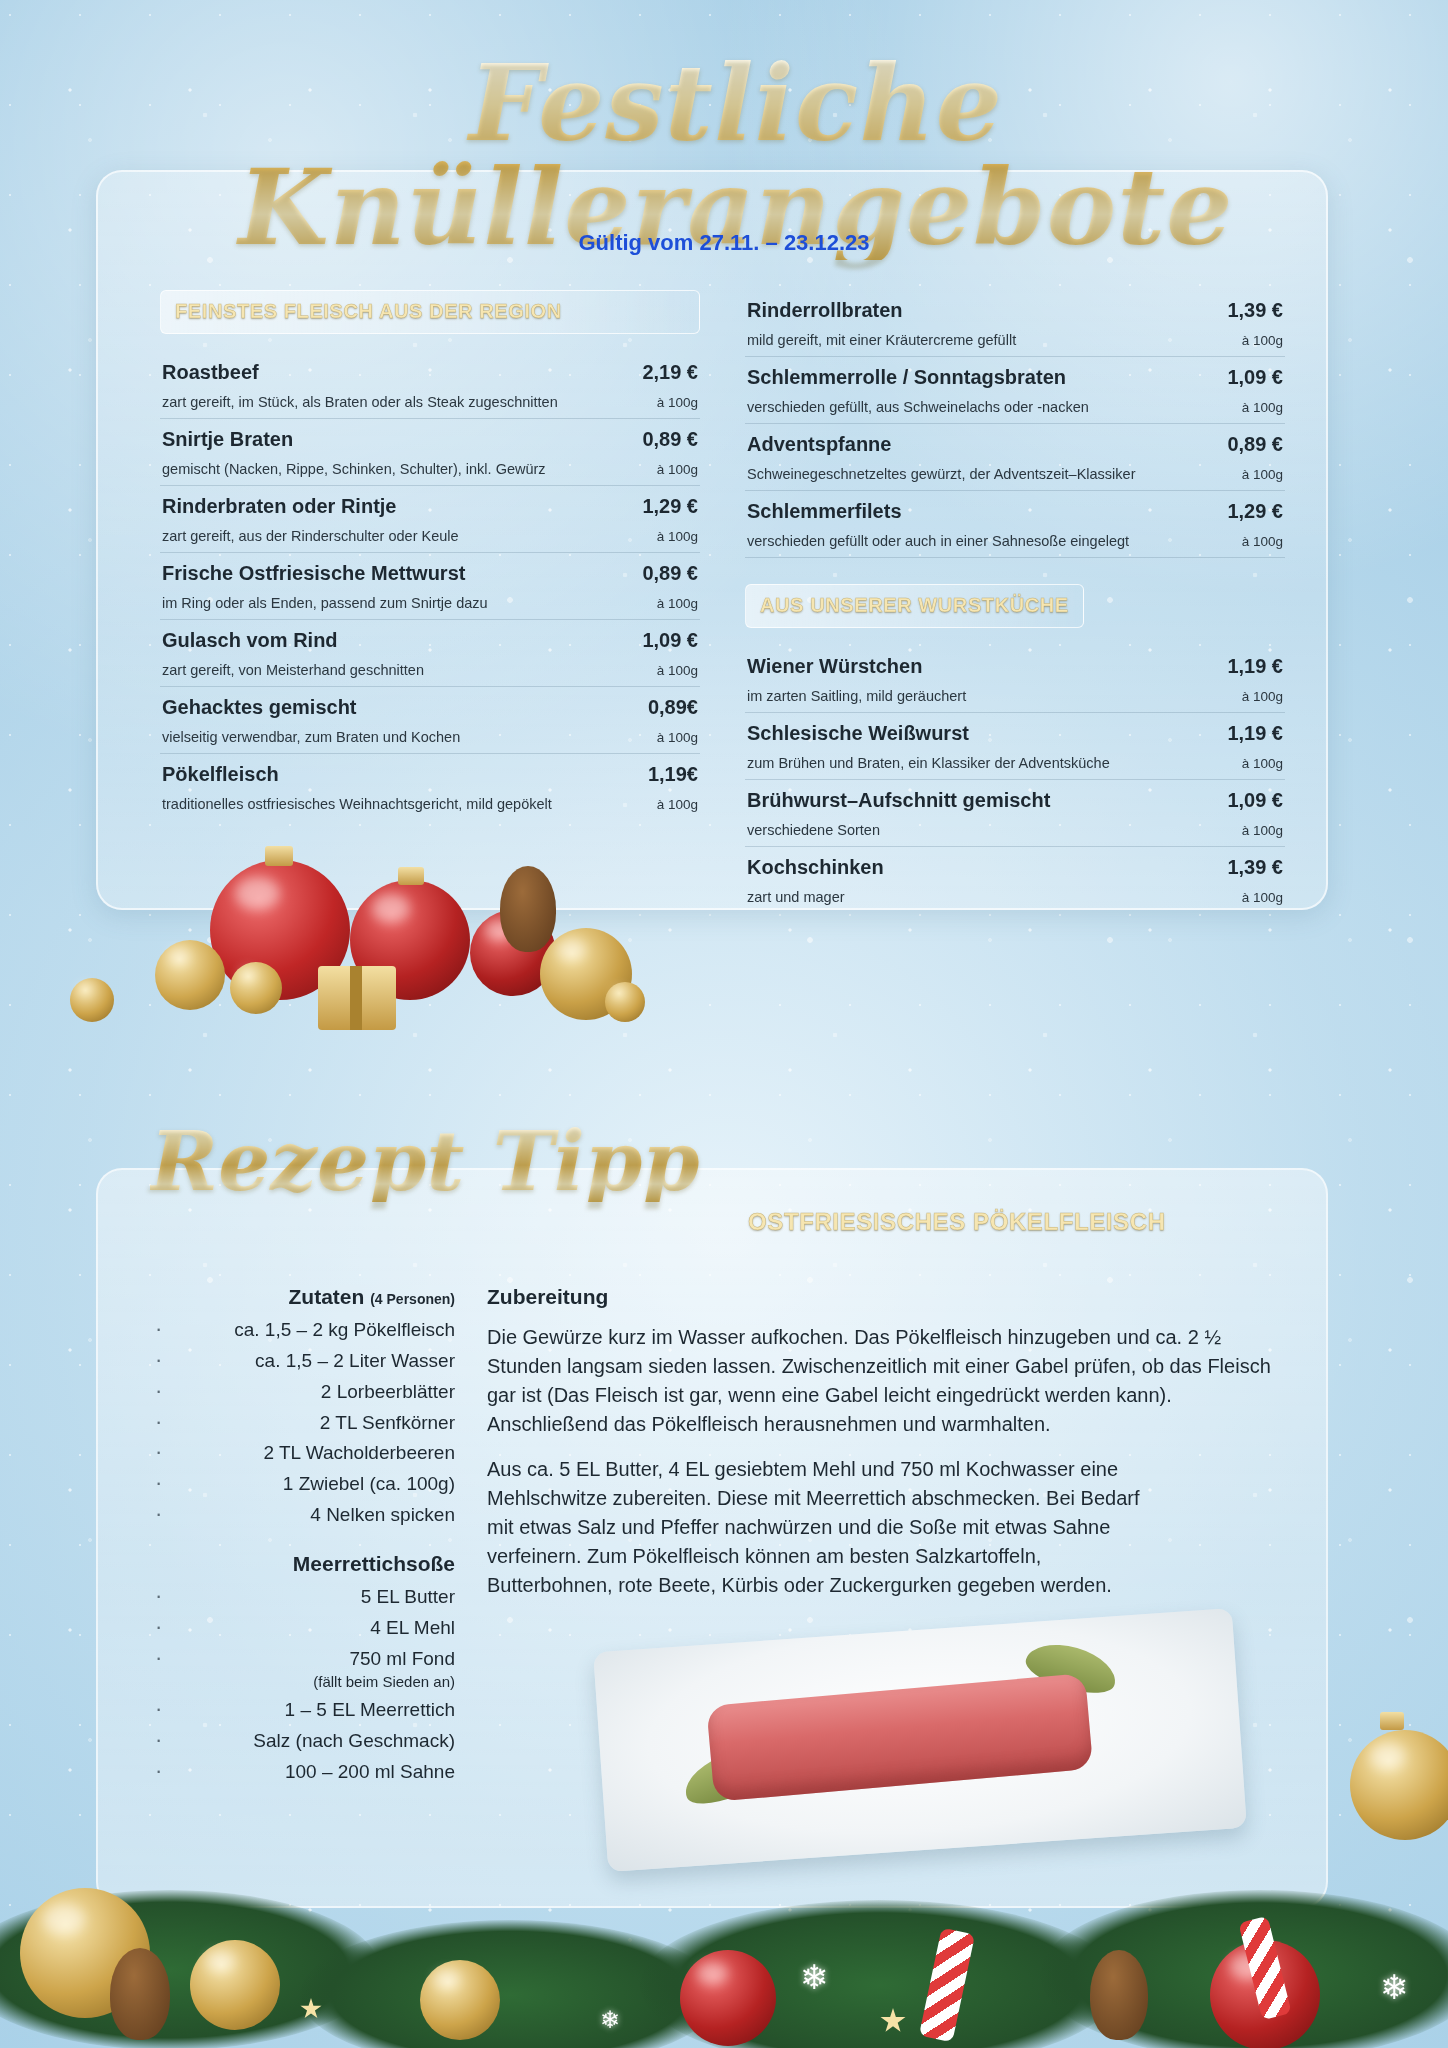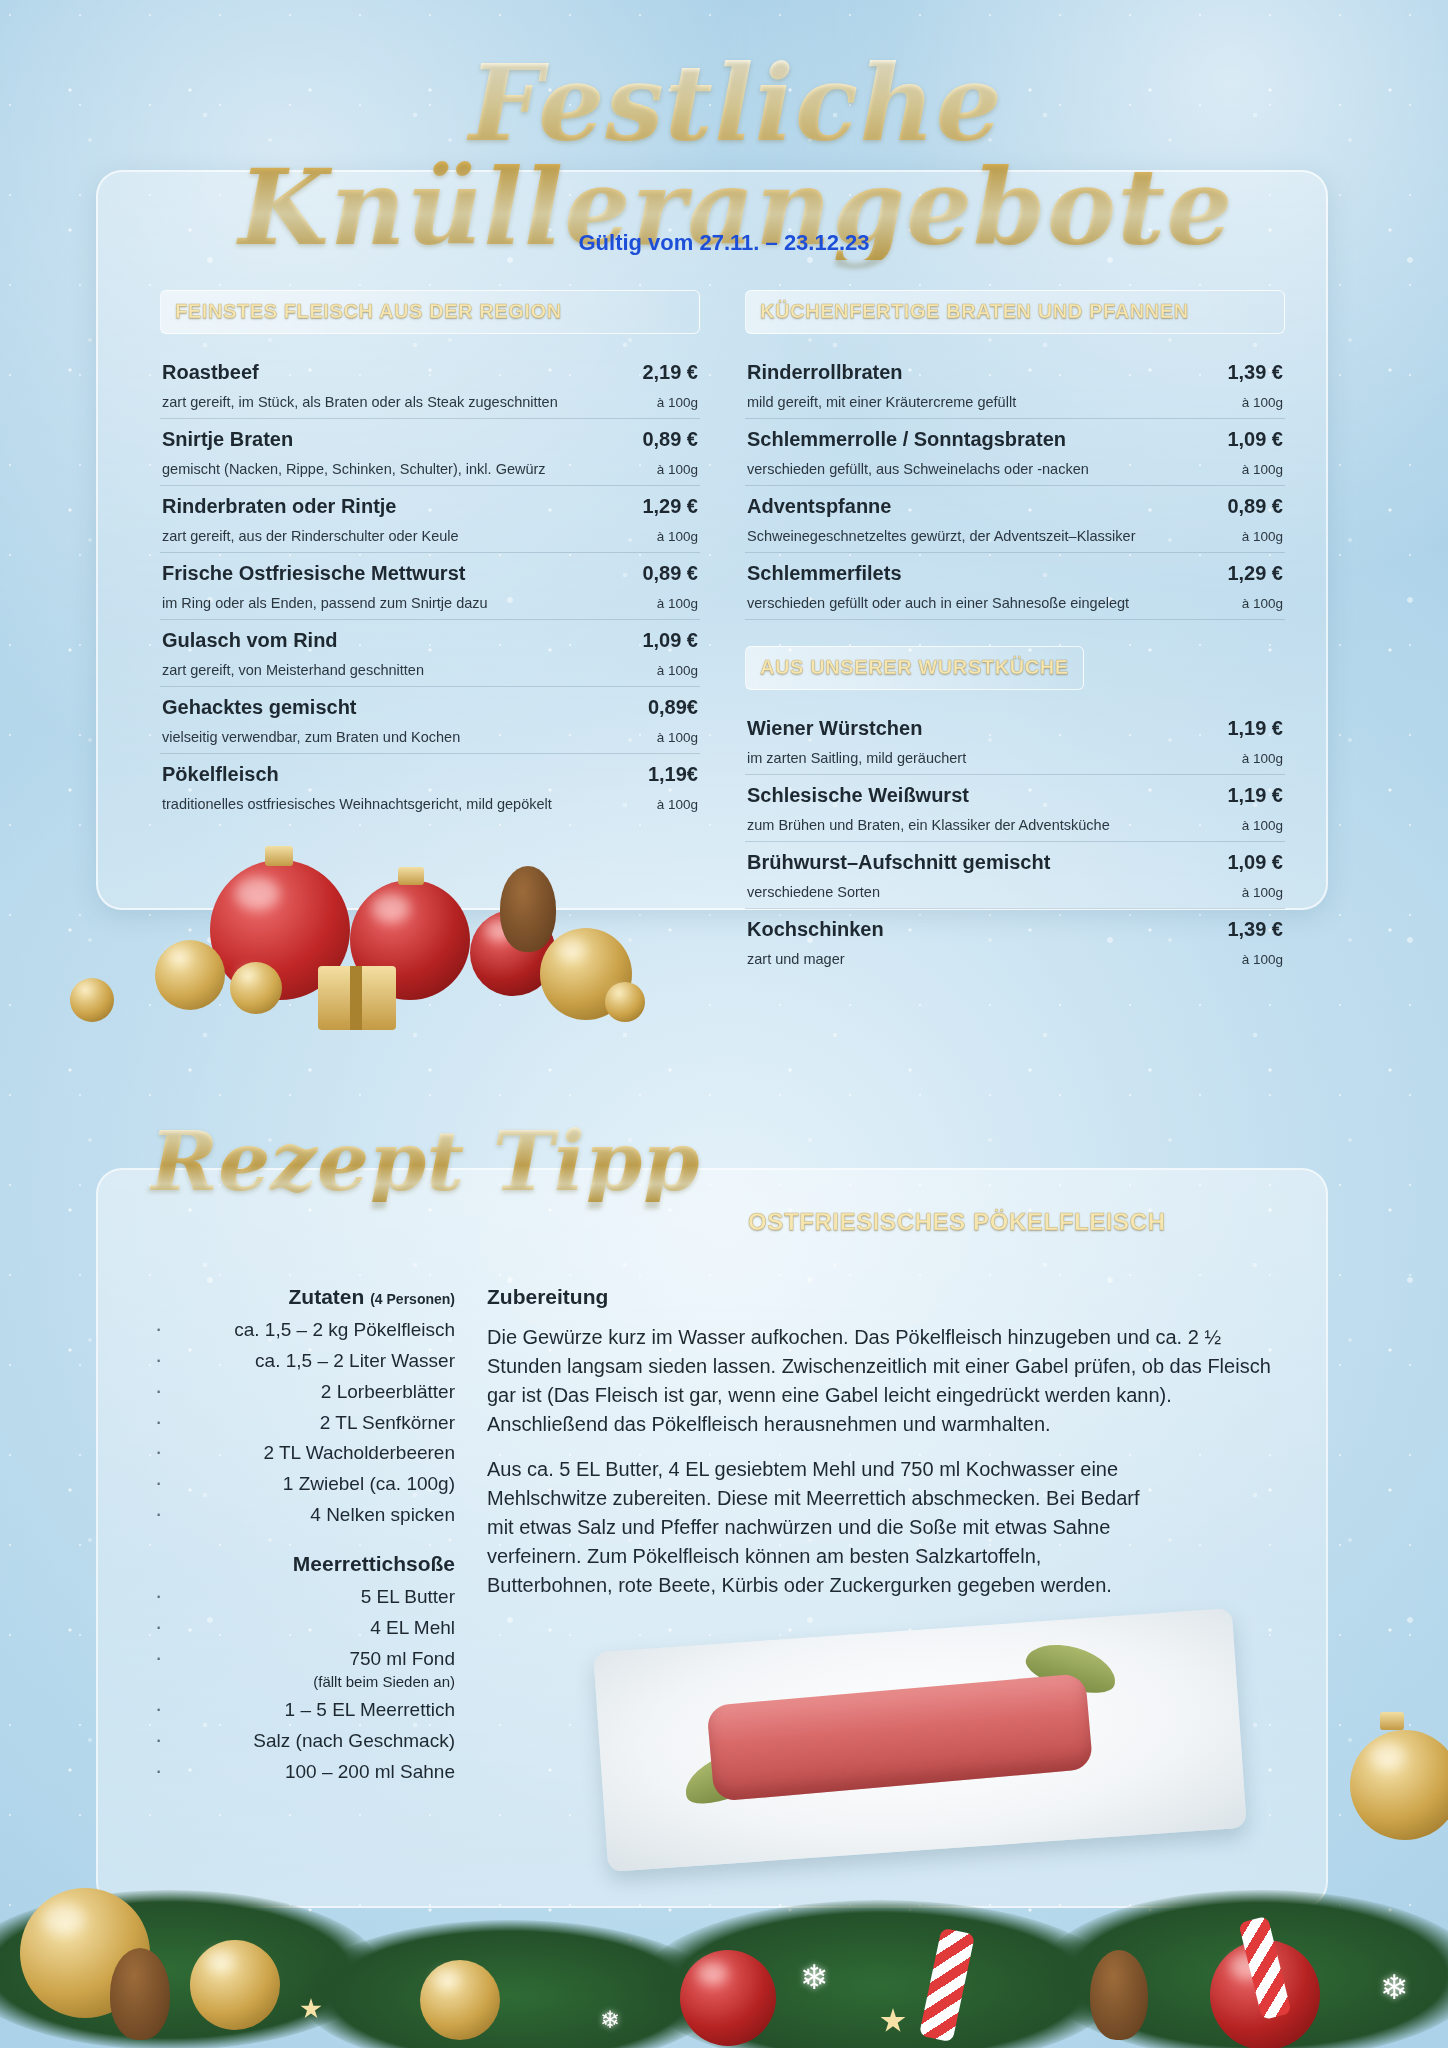--- a/index.html
+++ b/index.html
@@ -279,21 +279,20 @@
         <span class="item-price">1,19€</span>
       </div>
     <div class="item-row2">
         <span class="item-desc">traditionelles ostfriesisches Weihnachtsgericht, mild gepökelt</span>
         <span class="item-unit">à 100g</span>
       </div>
   </div>
 </div>
 
 <div class="col col-right">
-  <div class="section-title">KÜCHENFERTIGE BRATEN UND PFANNEN</div>
 
   <div class="item">
     <div class="item-row1">
         <span class="item-name">Rinderrollbraten</span>
         <span class="item-price">1,39 €</span>
       </div>
     <div class="item-row2">
         <span class="item-desc">mild gereift, mit einer Kräutercreme gefüllt</span>
         <span class="item-unit">à 100g</span>
       </div>

